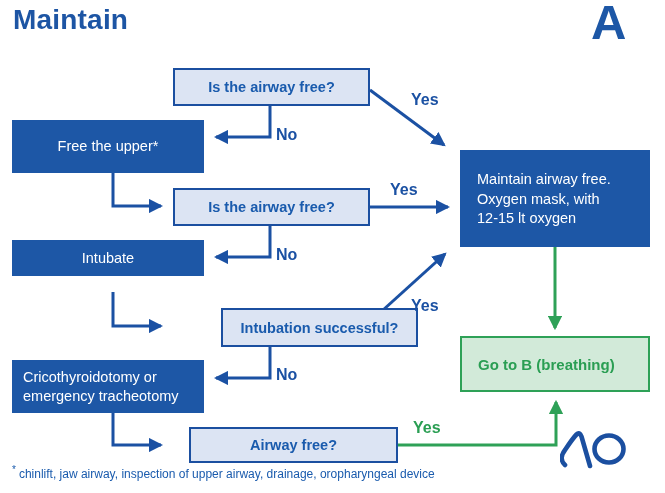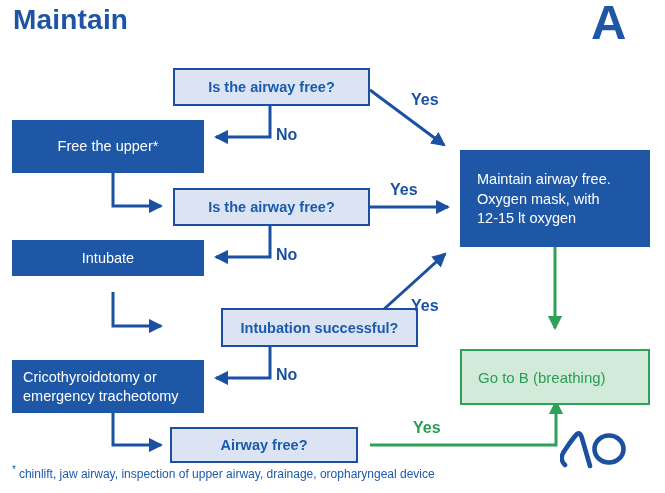--- a/index.html
+++ b/index.html
@@ -40,21 +40,21 @@
     left:460px;top:150px;width:190px;height:97px;
     background:var(--dark-blue,#1d57a6);color:#fff;
     padding:20px 10px 0 17px;font-size:14.5px;font-weight:500;line-height:19.5px;
   }
   #goto-box{
     left:460px;top:336px;width:190px;height:56px;
     background:var(--green-fill,#d2ead9);
     border:2px solid var(--green,#2ea157);
     color:var(--green-text,#2a9e53);
     display:flex;align-items:center;padding-left:16px;
-    font-size:15px;font-weight:400;margin-top:13px;
+    font-size:15px;font-weight:700;
   }
   .edge-label{
     font-size:16px;font-weight:700;color:var(--blue-line,#1b51a3);
   }
   .edge-label.green{color:var(--green-text,#2a9e53);}
   #footnote{
     left:12px;top:464px;font-size:12px;color:var(--blue-text,#1a5bad);
   }
   #footnote sup{font-size:10px;margin-right:3px;}
   #ao-logo{left:560px;top:428px;}
@@ -86,21 +86,21 @@
     <path class="edge" d="M270 347 V378 H216" marker-end="url(#ab)"></path>
     <path class="edge" d="M372 320 L445 254" marker-end="url(#ab)"></path>
     <path class="edge" d="M113 413 V445 H161" marker-end="url(#ab)"></path>
     <path class="edge green" d="M370 445 H556 V402" marker-end="url(#ag)"></path>
     <path class="edge green" d="M555 247 V328" marker-end="url(#ag)"></path>
   </svg>
 
   <div class="abs decision-box" style="left:173px;top:68px;width:197px;height:38px;">Is the airway free?</div>
   <div class="abs decision-box" style="left:173px;top:188px;width:197px;height:38px;">Is the airway free?</div>
   <div class="abs decision-box" style="left:173px;top:308px;width:197px;height:39px;margin-left:48px;">Intubation successful?</div>
-  <div class="abs decision-box" style="left:170px;top:427px;width:188px;height:36px;">Airway free?</div>
+  <div class="abs decision-box" style="left:189px;top:427px;width:209px;height:36px;">Airway free?</div>
 
   <div class="abs action-box" style="left:12px;top:120px;width:192px;height:53px;">
     <span>Free the upper*</span>
   </div>
   <div class="abs action-box" style="left:12px;top:240px;width:192px;height:36px;">
     <span>Intubate</span>
   </div>
   <div class="abs action-box align-left" style="left:12px;top:360px;width:192px;height:53px;">
     <span>Cricothyroidotomy or</span>
     <span>emergency tracheotomy</span>

